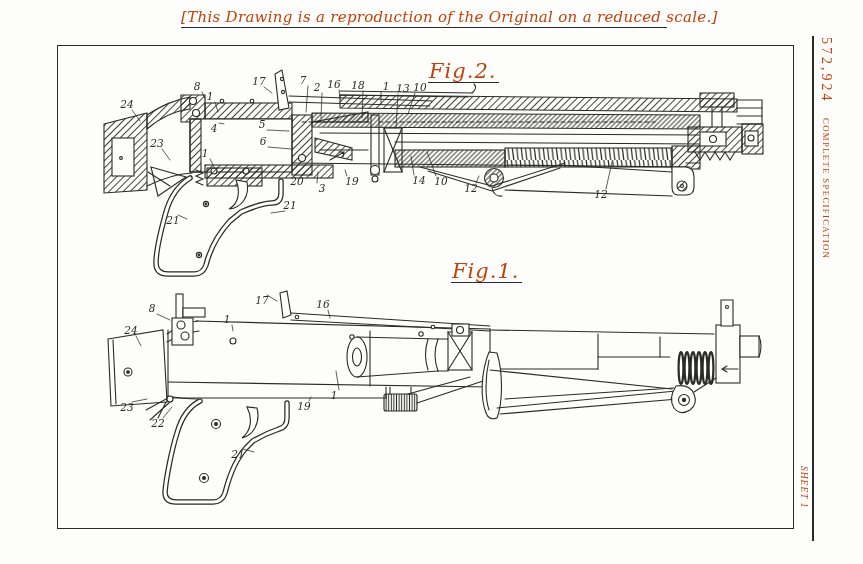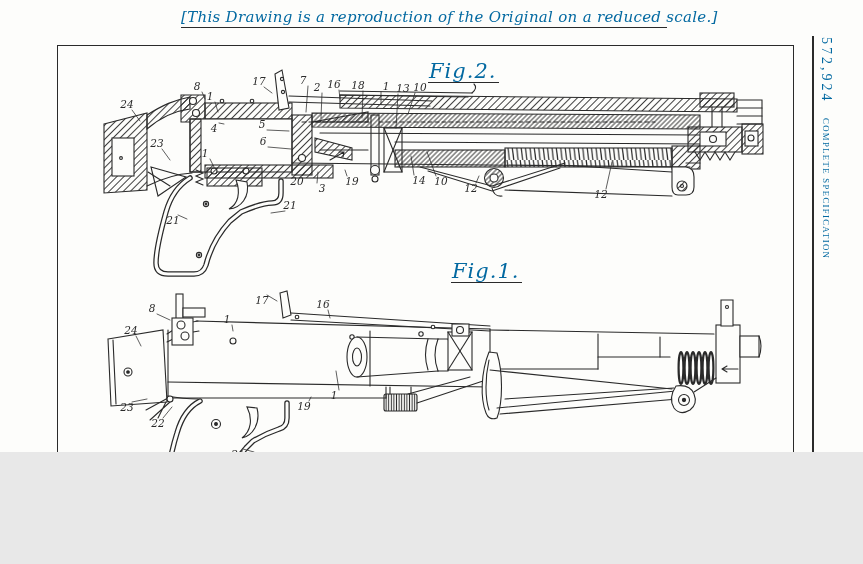--- a/index.html
+++ b/index.html
@@ -1,17 +1,17 @@
 <!DOCTYPE html>
 <html><head>
 <meta charset="utf-8">
 <style>
   html,body{margin:0;padding:0;background:#e8e8e8;}
-  #page{position:relative;width:863px;height:452px;background:#fdfdfb;overflow:hidden;
-        font-family:"DejaVu Serif",serif;color:#0369a1;}
+  #page{position:relative;width:863px;height:564px;background:#fdfdfb;overflow:hidden;
+        font-family:"DejaVu Serif",serif;color:#c2410c;}
   #header-note{position:absolute;left:181px;top:8px;width:486px;text-align:center;
         font-style:italic;font-size:15px;letter-spacing:.3px;white-space:nowrap;
         border-bottom:1.4px solid #2a2a2a;padding-bottom:1px;}
   #frame{position:absolute;left:57px;top:45px;width:737px;height:484px;
         border:1.6px solid #2a2a2a;box-sizing:border-box;}
   #edge-rule{position:absolute;left:812px;top:36px;width:2px;height:505px;background:#2a2a2a;}
   #margin-block{position:absolute;left:817px;top:37px;writing-mode:vertical-rl;
         font-family:"Liberation Serif",serif;white-space:nowrap;}
   #patent-number{font-size:14px;letter-spacing:3px;}
   #spec-label{font-size:8.8px;letter-spacing:1.3px;margin-top:10px;}

